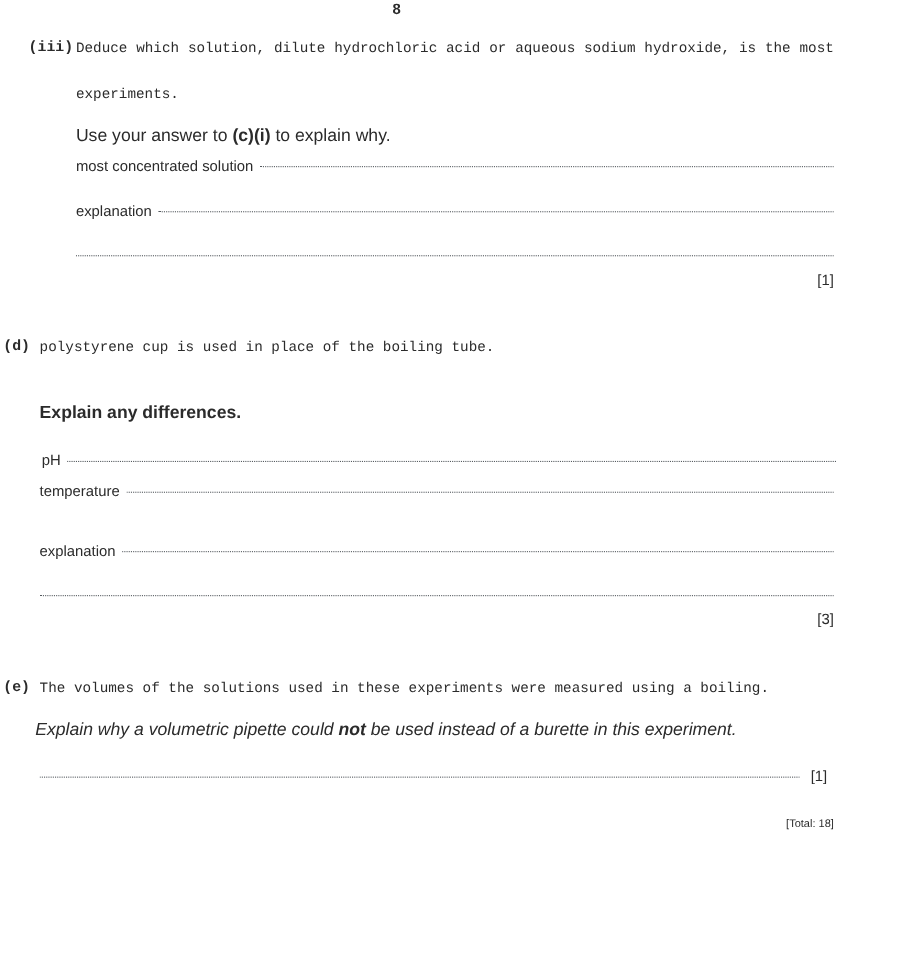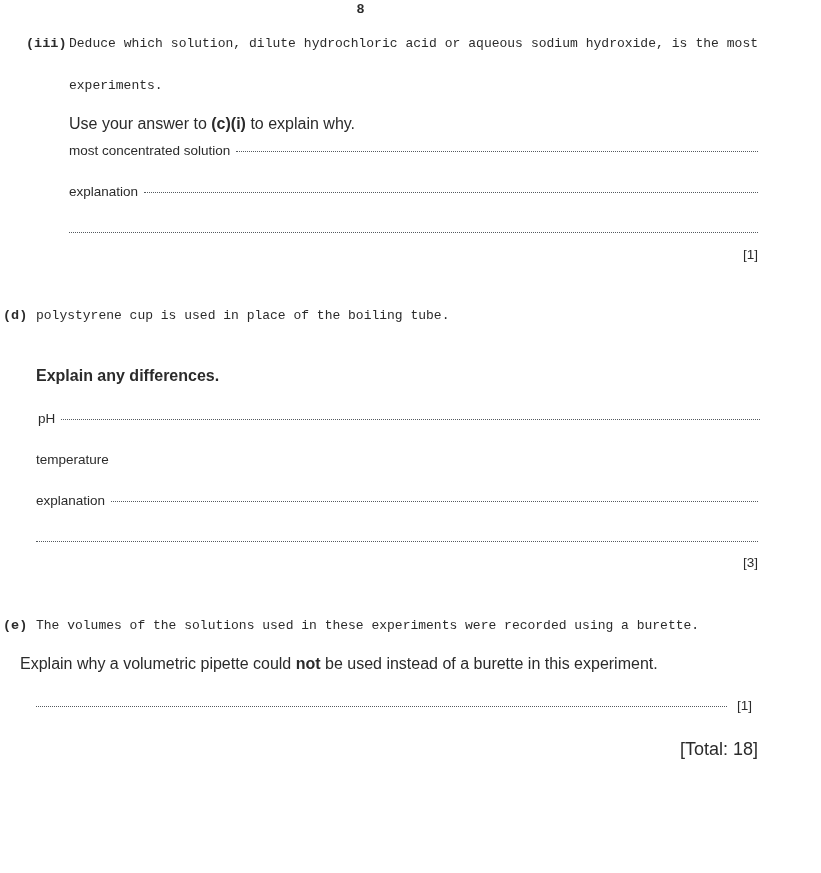--- a/index.html
+++ b/index.html
@@ -108,21 +108,21 @@
   
   .marks {
     position: absolute;
     font-size: 13.5px;
     line-height: 21px;
     text-align: right;
     white-space: nowrap;
   }
   .total-marks {
     position: absolute;
-    font-size: 18px;
+    font-size: 10px;
     line-height: 21px;
     text-align: right;
     white-space: nowrap;
   }
 </style>
 </head>
 <body>
 
 <div class="page">
 
@@ -167,44 +167,44 @@
     </div>
   </div>
 
   <div class="qblock" style="left:36px; top:367px; width:722px;font-weight:bold;">Explain any differences.</div>
 
   <div class="ans-line" style="left:22px; top:408px; width:722px;margin-left:16px;">
     <span class="ans-label">pH</span>
     <span class="dots"></span>
   </div>
 
-  <div class="ans-line" style="left:36px; top:449px; width:722px;flex-direction:column;">
+  <div class="ans-line" style="left:36px; top:436px; width:722px;">
     <span class="ans-label">temperature</span>
     <span class="dots"></span>
   </div>
 
   <div class="ans-line" style="left:36px; top:490px; width:722px;">
     <span class="ans-label">explanation</span>
     <span class="dots"></span>
   </div>
 
   <div class="ans-line" style="left:36px; top:531px; width:722px;">
     <span class="dots"></span>
   </div>
 
   <div class="marks" style="left:558px; top:552px; width:200px;">[3]</div>
 
   <div class="qblock" style="left:3px; top:615px; width:755px;">
     <div class="q-row">
       <div class="q-label" style="width:33px;">(e)</div>
-      <div class="q-body">The volumes of the solutions used in these experiments were recorded using a burette.</div>
+      <div class="q-body">The volumes of the solutions used in these experiments were measured using a boiling.</div>
     </div>
   </div>
 
-  <div class="qblock" style="left:20px; top:655px; width:722px;">
+  <div class="qblock" style="left:32px; top:655px; width:722px;font-style:italic;">
     <span>Explain why a volumetric pipette could </span><b>not</b><span> be used instead of a burette in this experiment.</span>
   </div>
 
   <div class="ans-line" style="left:36px; top:695px; width:722px;">
     <span class="dots" style="max-width:691px;"></span>
     <span class="ans-label" style="padding-left:10px; padding-right:0;">[1]</span>
   </div>
 
   <div class="total-marks" style="left:558px; top:739px; width:200px;">[Total: 18]</div>
 

